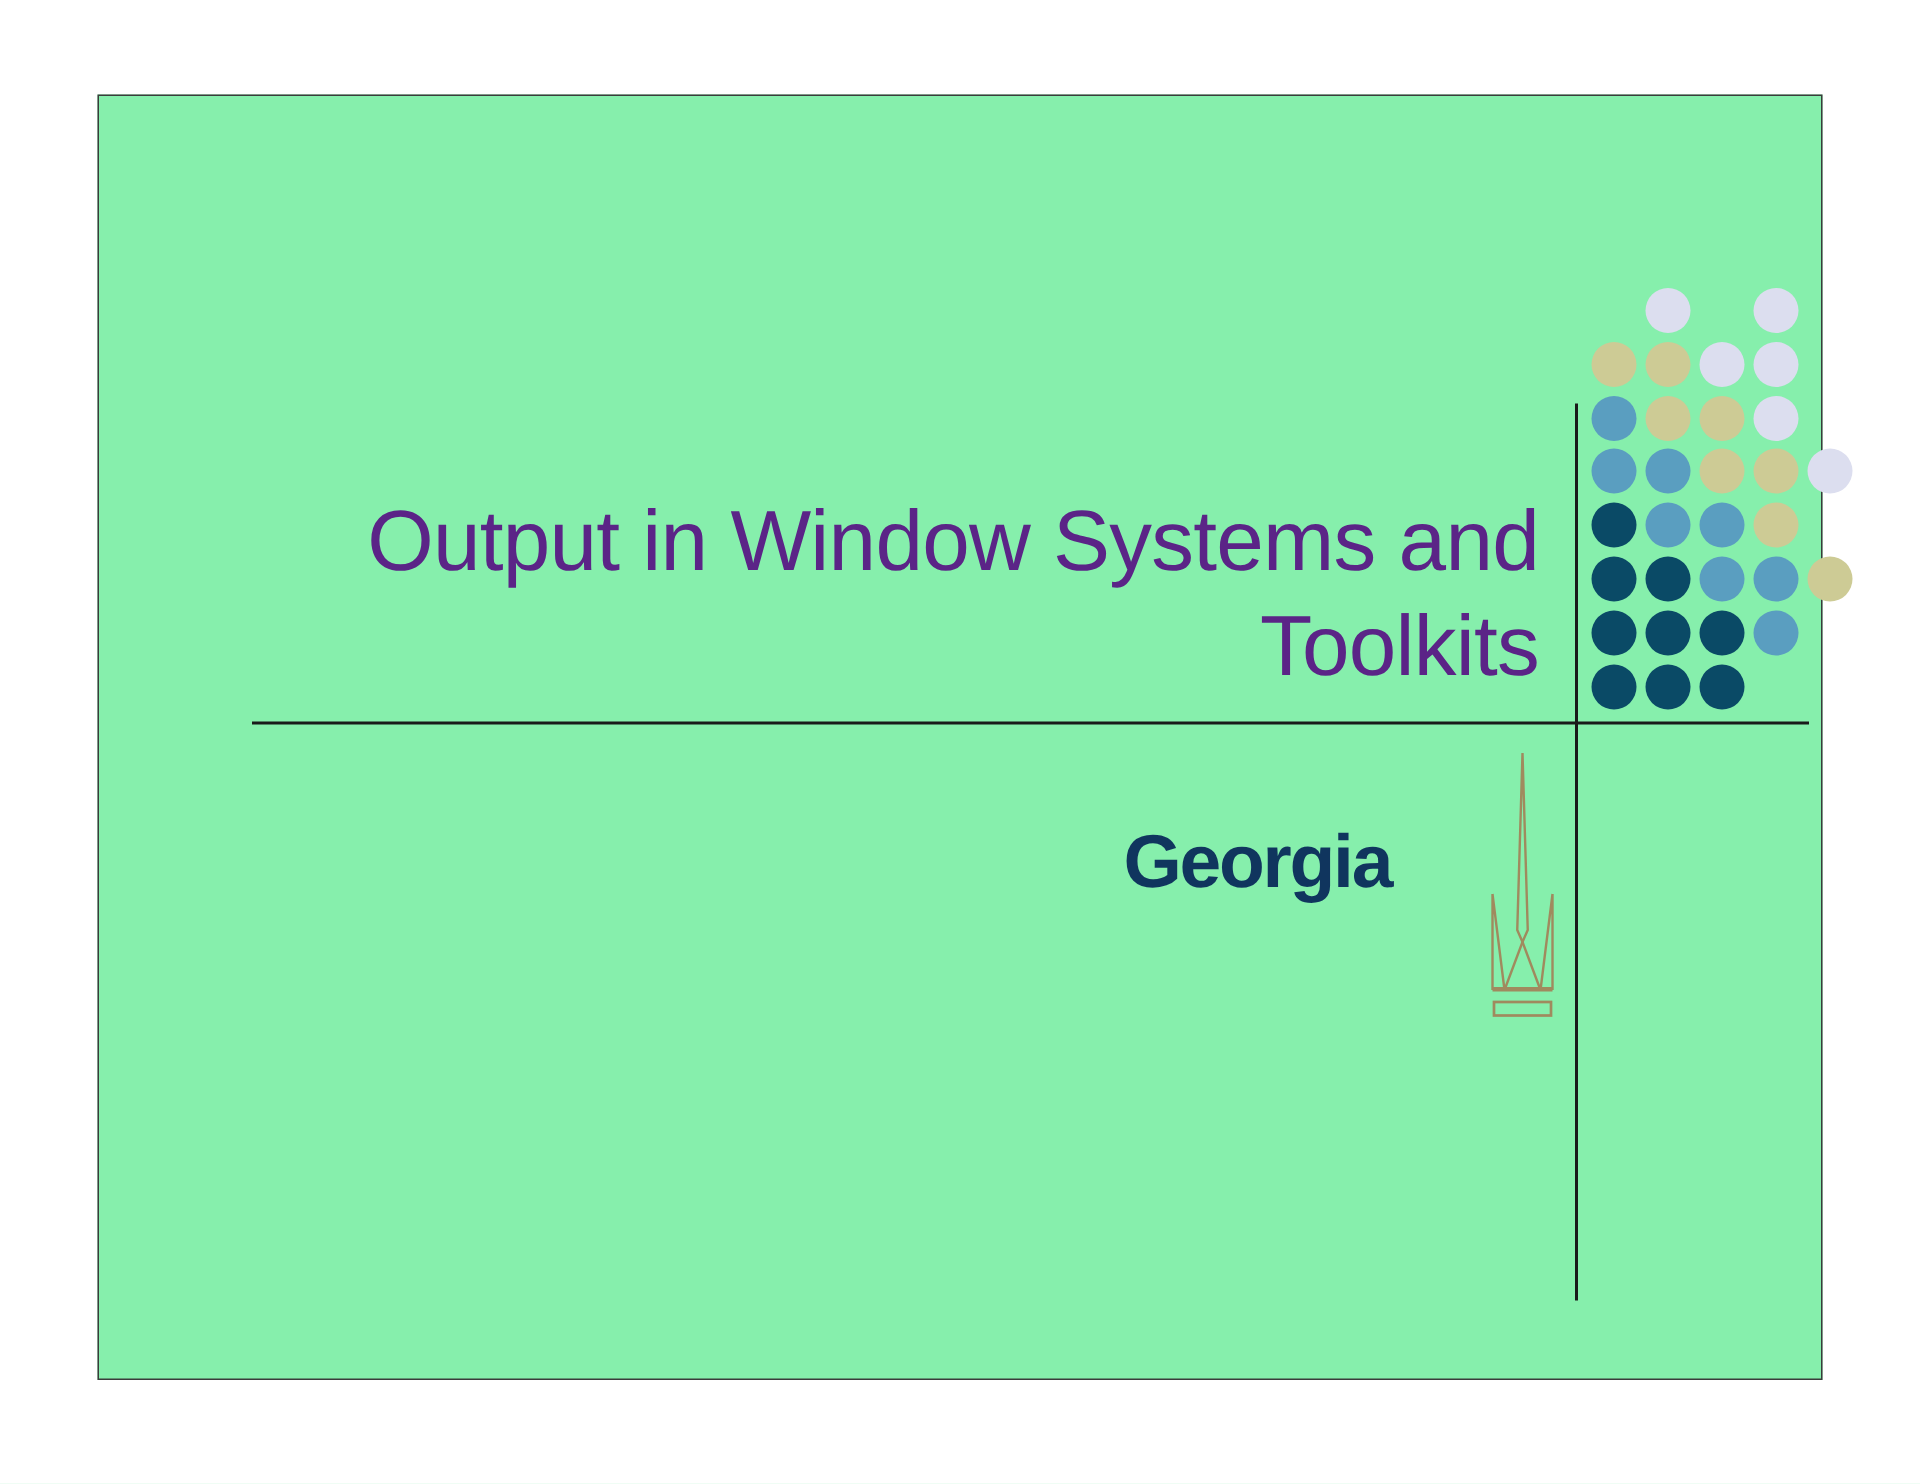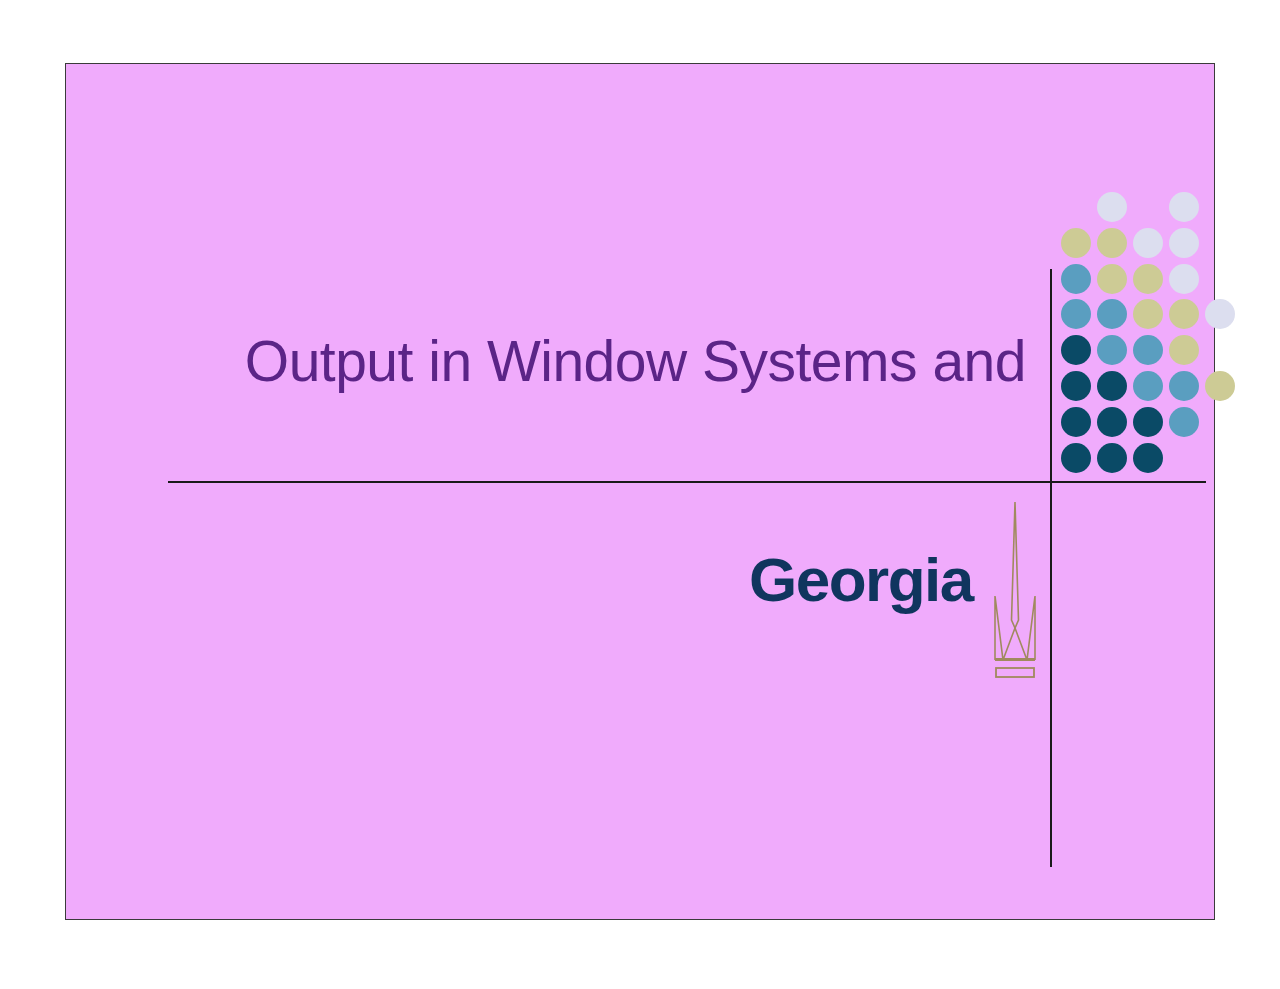--- a/index.html
+++ b/index.html
@@ -102,21 +102,21 @@
   }
   #gt-wordmark .gt-word {
     display: block;
     font-family: "Liberation Sans", sans-serif;
     font-weight: bold;
     color: #10355e;
     line-height: 0.92;
     letter-spacing: -1.5px;
   }
   #gt-word-georgia {
-    font-size: 62px;
+    font-size: 50px;
     text-align: left;
     margin-left: 0px;
   }
   #gt-word-tech {
     font-size: 54px;
     text-align: right;
     margin-top: -4px;
   }
   #gt-tower {
     position: absolute;
@@ -132,21 +132,21 @@
     overflow: hidden;
     clip: rect(0 0 0 0);
     white-space: nowrap;
   }
 </style>
 </head>
 <body>
 
 <div id="slide-canvas">
 
-  <div id="slide-frame" style="border-color: rgb(59, 59, 59); background: #f0abfc;">
+  <div id="slide-frame" style="border-color: rgb(59, 59, 59); background: #86efac;">
 
     <div id="dot-matrix">
         <div class="dot" style="left: 36px; top: 0px; width: 30px; height: 30px; background: rgb(220, 222, 239);"></div>
         <div class="dot" style="left: 108px; top: 0px; width: 30px; height: 30px; background: rgb(220, 222, 239);"></div>
         <div class="dot" style="left: 0px; top: 35.8px; width: 30px; height: 30px; background: rgb(205, 203, 149);"></div>
         <div class="dot" style="left: 36px; top: 35.8px; width: 30px; height: 30px; background: rgb(205, 203, 149);"></div>
         <div class="dot" style="left: 72px; top: 35.8px; width: 30px; height: 30px; background: rgb(220, 222, 239);"></div>
         <div class="dot" style="left: 108px; top: 35.8px; width: 30px; height: 30px; background: rgb(220, 222, 239);"></div>
         <div class="dot" style="left: 0px; top: 71.6px; width: 30px; height: 30px; background: rgb(90, 158, 192);"></div>
         <div class="dot" style="left: 36px; top: 71.6px; width: 30px; height: 30px; background: rgb(205, 203, 149);"></div>
@@ -173,20 +173,21 @@
         <div class="dot" style="left: 0px; top: 250.6px; width: 30px; height: 30px; background: rgb(10, 74, 102);"></div>
         <div class="dot" style="left: 36px; top: 250.6px; width: 30px; height: 30px; background: rgb(10, 74, 102);"></div>
         <div class="dot" style="left: 72px; top: 250.6px; width: 30px; height: 30px; background: rgb(10, 74, 102);"></div>
       </div>
 
     <div id="rule-horizontal" style="background: rgb(26, 26, 26);"></div>
     <div id="rule-vertical" style="background: rgb(26, 26, 26);"></div>
 
     <div id="title-block">
       <span class="title-line" style="color: rgb(91, 36, 135);">Output in Window Systems and</span>
+      <span class="title-line" style="color: rgb(91, 36, 135);">Toolkits</span>
     </div>
 
     <div id="gt-logo">
       <div id="gt-wordmark">
         <span class="gt-word" id="gt-word-georgia" style="color: rgb(16, 53, 94);">Georgia</span>
       </div>
       <div id="gt-tower">
         <svg viewBox="0 0 48 185" width="48" height="185" xmlns="http://www.w3.org/2000/svg" aria-hidden="true">
 
           <path d="M24 2 L27.5 120 L24 128 L20.5 120 Z" fill="none" stroke="#a08a5e" stroke-width="1.6"></path>

